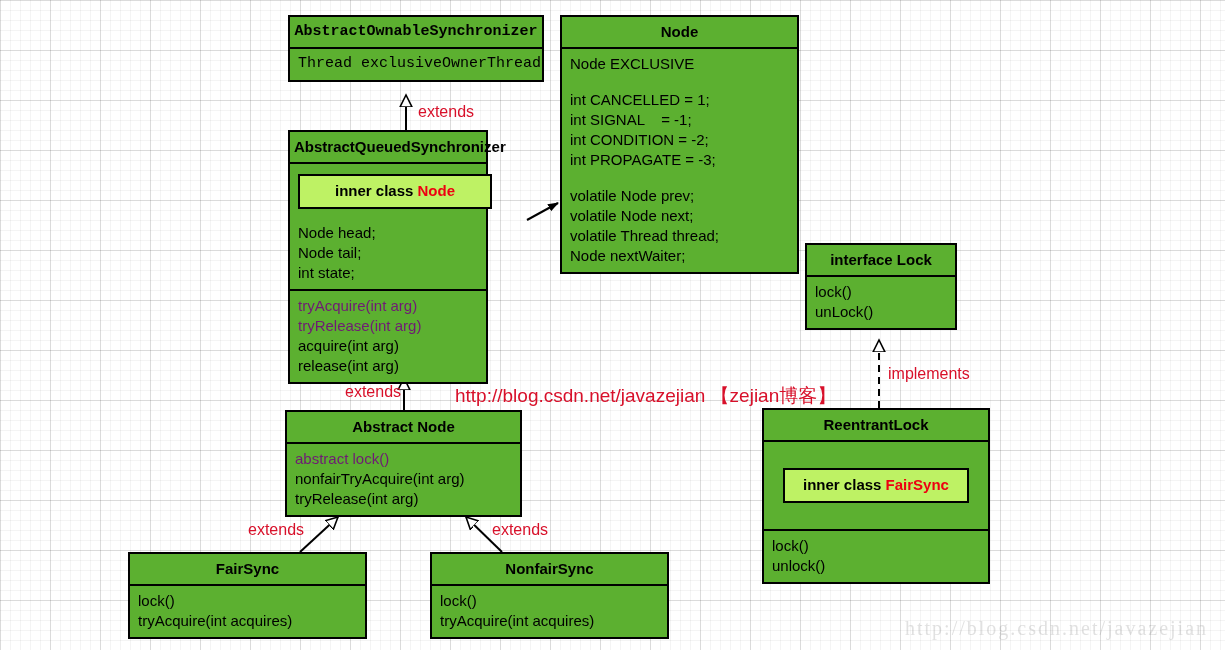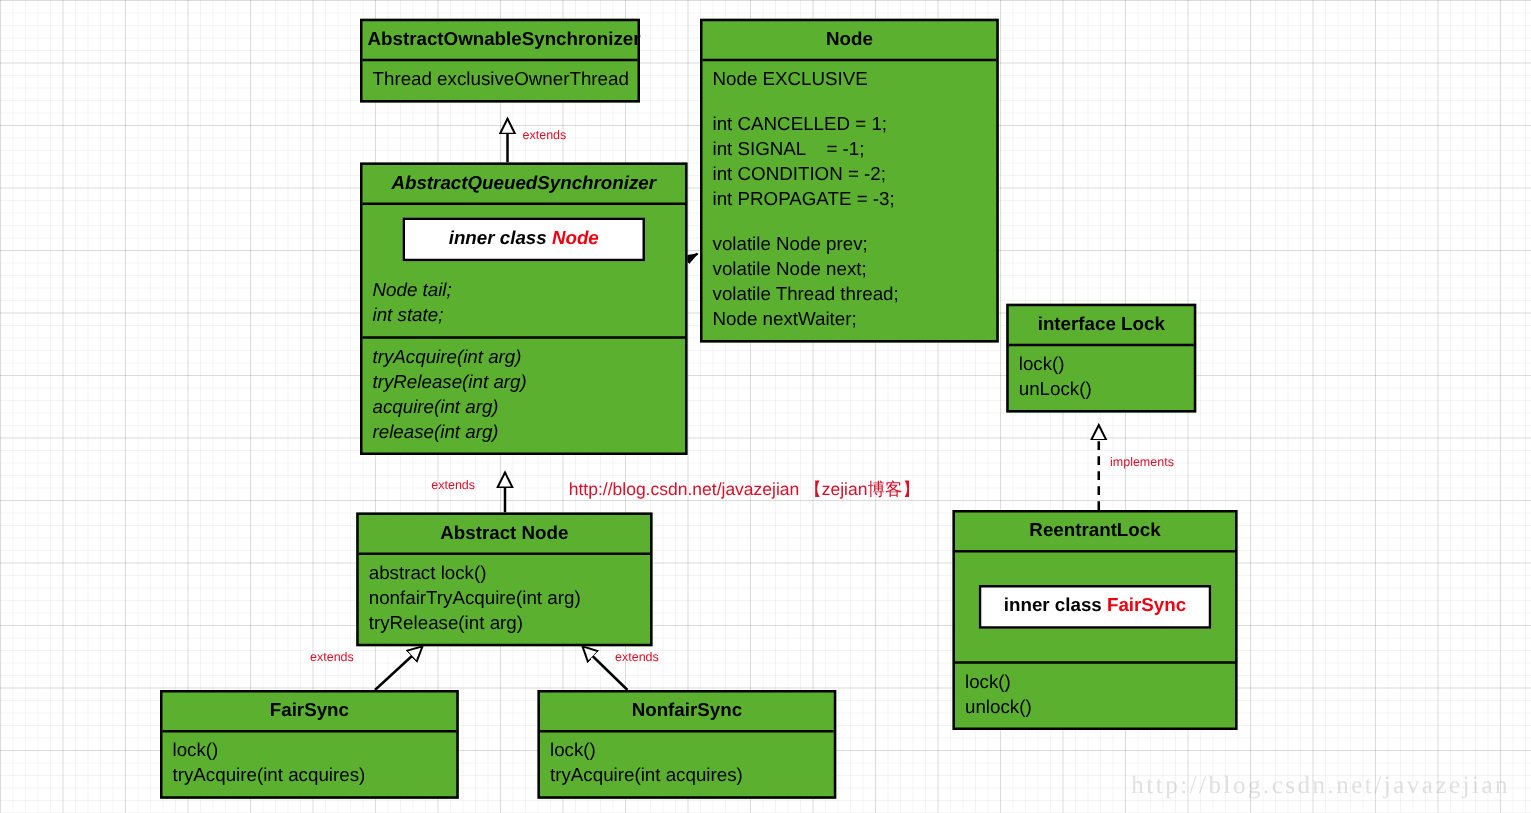--- a/index.html
+++ b/index.html
@@ -57,49 +57,49 @@
     line-height: 1.2;
   }
   .uml .compartment.bordered {
     border-top: 2px solid #000000;
   }
   .uml .row {
     white-space: pre;
     padding: 1px 0;
   }
   .uml .row.red {
-    color: #000000;
+    color: #701a75;
   }
   .uml .row.spacer {
     height: 14px;
   }
   .innerbox {
-    background: #ffffff;
+    background: #bef264;
     border: 2px solid #000000;
     box-sizing: border-box;
     text-align: center;
     font-weight: bold;
     font-size: 15px;
     color: #000000;
     padding: 7px 4px;
     margin: 0 auto;
     line-height: 1.1;
   }
   .innerbox .accent { color: #ee0011; }
   .edge-label {
     position: absolute;
     color: #d8102a;
-    font-size: 10px;
+    font-size: 16px;
     z-index: 3;
     white-space: nowrap;
   }
   .url-note {
     position: absolute;
     color: #d8102a;
-    font-size: 14px;
+    font-size: 19px;
     white-space: nowrap;
     z-index: 3;
   }
   .watermark {
     position: absolute;
     color: rgba(120,120,120,0.22);
     font-family: "Liberation Serif", serif;
     font-size: 20px;
     letter-spacing: 2px;
     white-space: nowrap;
@@ -145,21 +145,21 @@
     <g>
       <line x1="502" y1="552" x2="466" y2="517" stroke="#000000" stroke-width="2" marker-end="url(#hollowTri)"></line>
     </g>
 
      interface Lock --&gt;
     <g>
       <line x1="879" y1="408" x2="879" y2="340" stroke="#000000" stroke-width="2" stroke-dasharray="7,5" marker-end="url(#hollowTri)"></line>
     </g>
   </svg>
 
-  <div class="uml" style="left:288px; top:15px; width:224px;">
+  <div class="uml" style="left:288px; top:15px; width:256px;font-family:Liberation Mono, monospace;">
     <div class="title">AbstractOwnableSynchronizer</div>
     <div class="compartment">
       <div class="row">Thread exclusiveOwnerThread</div>
     </div>
   </div>
 
   <div class="uml" style="left:560px; top:15px; width:239px;">
     <div class="title">Node</div>
     <div class="compartment">
       <div class="row">Node EXCLUSIVE</div>
@@ -169,27 +169,28 @@
       <div class="row">int CONDITION = -2;</div>
       <div class="row">int PROPAGATE = -3;</div>
       <div class="row spacer"></div>
       <div class="row">volatile Node prev;</div>
       <div class="row">volatile Node next;</div>
       <div class="row">volatile Thread thread;</div>
       <div class="row">Node nextWaiter;</div>
     </div>
   </div>
 
-  <div class="uml" style="left:288px; top:130px; width:262px;font-style:italic;">
+  <div class="uml" style="left:288px; top:130px; width:200px;">
     <div class="title">AbstractQueuedSynchronizer</div>
     <div class="compartment" style="padding-top:10px;">
       <div class="innerbox" style="width:194px;">
         <span>inner class </span><span class="accent">Node</span>
       </div>
       <div style="height:14px;"></div>
+      <div class="row">Node head;</div>
       <div class="row">Node tail;</div>
       <div class="row">int state;</div>
     </div>
     <div class="compartment bordered">
       <div class="row red">tryAcquire(int arg)</div>
       <div class="row red">tryRelease(int arg)</div>
       <div class="row">acquire(int arg)</div>
       <div class="row">release(int arg)</div>
     </div>
   </div>

